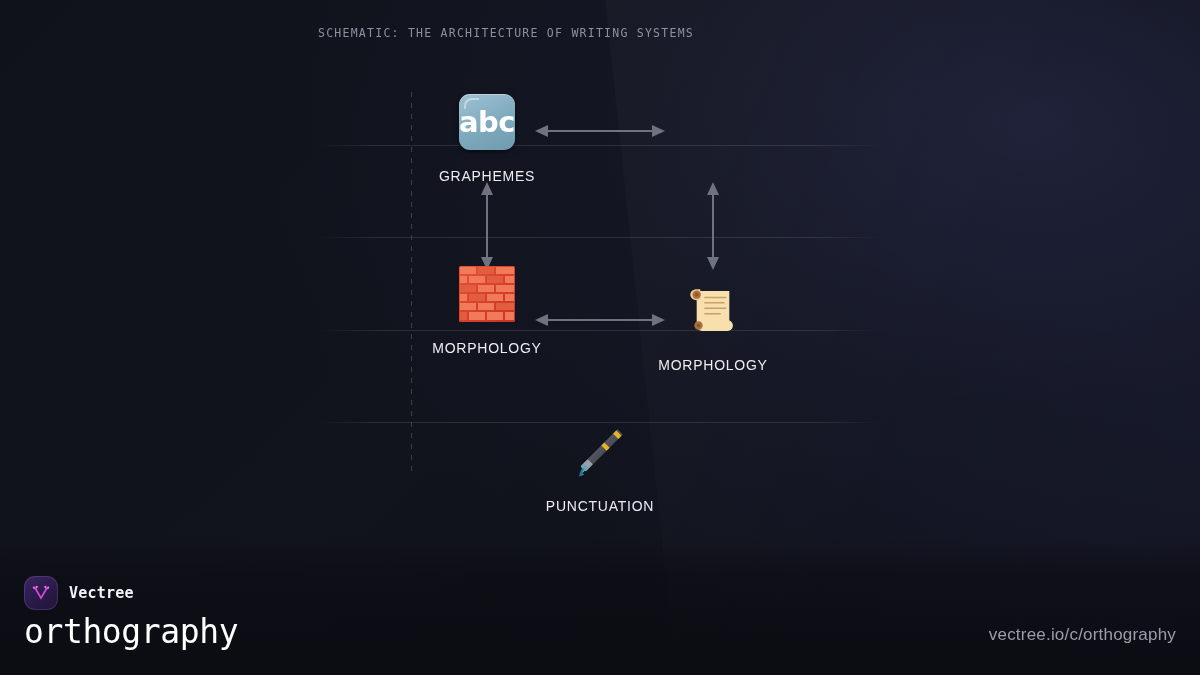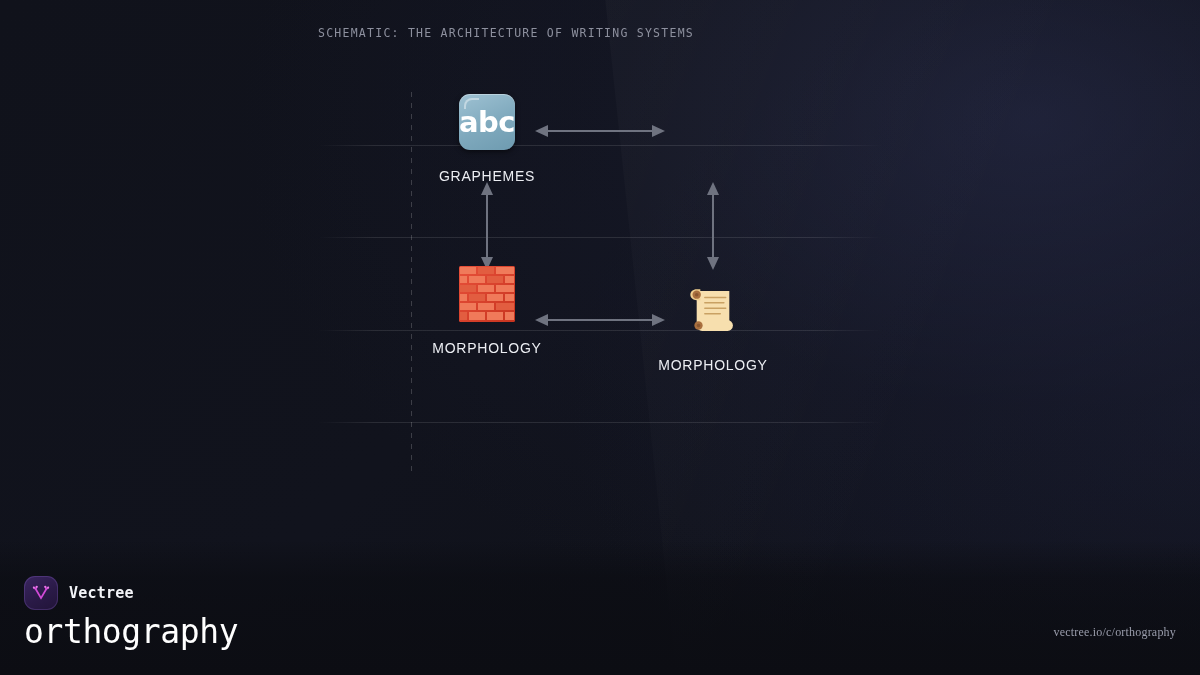--- a/index.html
+++ b/index.html
@@ -101,22 +101,22 @@
     font-family:"DejaVu Sans Mono","Liberation Mono",monospace;
     font-size:15px; font-weight:700; color:#f2f3f7; letter-spacing:0.2px;
   }
   #page-slug {
     position:absolute; left:24px; top:612px;
     font-family:"DejaVu Sans Mono","Liberation Mono",monospace;
     font-size:33px; font-weight:400; color:#ffffff; letter-spacing:-0.4px;
   }
   #site-url {
     position:absolute; right:24px; top:625px;
-    font-family:Liberation Serif, serif;
-    font-size:12px; color:#9a9dac; letter-spacing:0.2px;
+    font-family:Liberation Sans, sans-serif;
+    font-size:17px; color:#9a9dac; letter-spacing:0.2px;
   }
 </style>
 </head>
 <body>
 
 <div id="bg-wash"></div>
 <div id="bg-sheen"></div>
 
 <div id="title">SCHEMATIC: THE ARCHITECTURE OF WRITING SYSTEMS</div>
 
@@ -230,20 +230,41 @@
           <line x1="23" y1="15" x2="46" y2="15"></line>
           <line x1="23" y1="21" x2="44" y2="21"></line>
           <line x1="23" y1="27" x2="46" y2="27"></line>
           <line x1="23" y1="33" x2="40" y2="33"></line>
         </g>
       </svg>
     </div>
     <div class="label">MORPHOLOGY</div>
   </div>
 
+  <div class="node" style="left:525px; top:420px;">
+    <div class="glyph">
+      <svg width="56" height="56" viewBox="0 0 64 64">
+        <defs>
+          <linearGradient id="peng" x1="0" y1="0" x2="1" y2="1">
+            <stop offset="0" stop-color="#7d8088"></stop>
+              <stop offset="0.5" stop-color="#4e5159"></stop>
+              <stop offset="1" stop-color="#35383f"></stop>
+          </linearGradient>
+        </defs>
+        <path d="M52 6l6 6-34 34-6-6z" fill="url(#peng)"></path>
+        <path d="M50.5 7.5l6 6-3.5 3.5-6-6z" fill="#e8b422"></path>
+        <path d="M37 21l6 6-3.5 3.5-6-6z" fill="#e8b422"></path>
+        <path d="M18 40l6 6-8 8-4-2-2-4z" fill="#9aa0a8"></path>
+        <path d="M14 46l4 4-6 6-2-2z" fill="#4fa8c4"></path>
+        <path d="M10 54l4 4-6 2z" fill="#2f7d96"></path>
+        <line x1="13" y1="51" x2="9" y2="57" stroke="#2a6b80" stroke-width="1.4"></line>
+      </svg>
+    </div>
+    <div class="label">PUNCTUATION</div>
+  </div>
 
 </div>
 
 <div id="footer-band"></div>
 
 <div id="brand-row">
   <div id="brand-mark">
     <svg width="22" height="22" viewBox="0 0 24 24">
       <g stroke="#d24ad8" stroke-width="1.9" stroke-linecap="round" fill="none">
         <path d="M6.2 7.6L12 17.6 17.8 7.6"></path>

